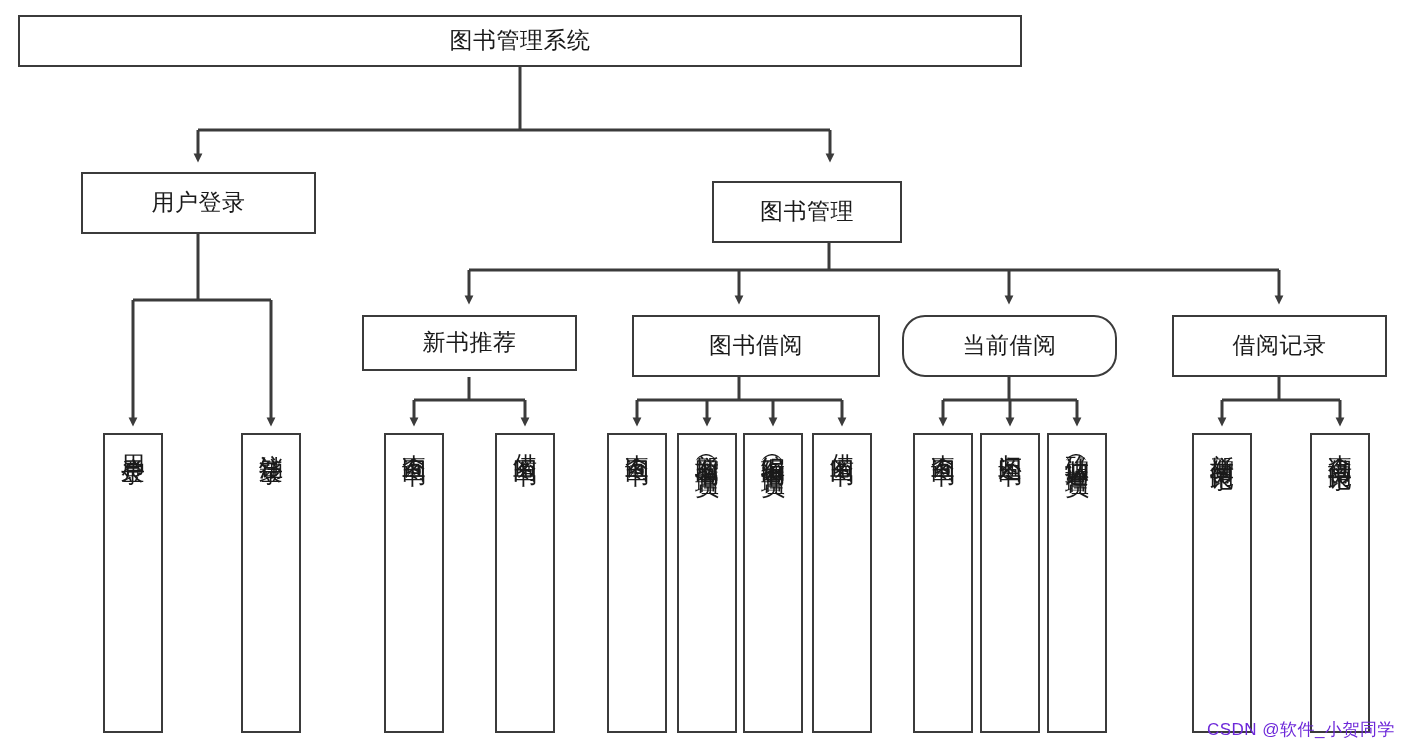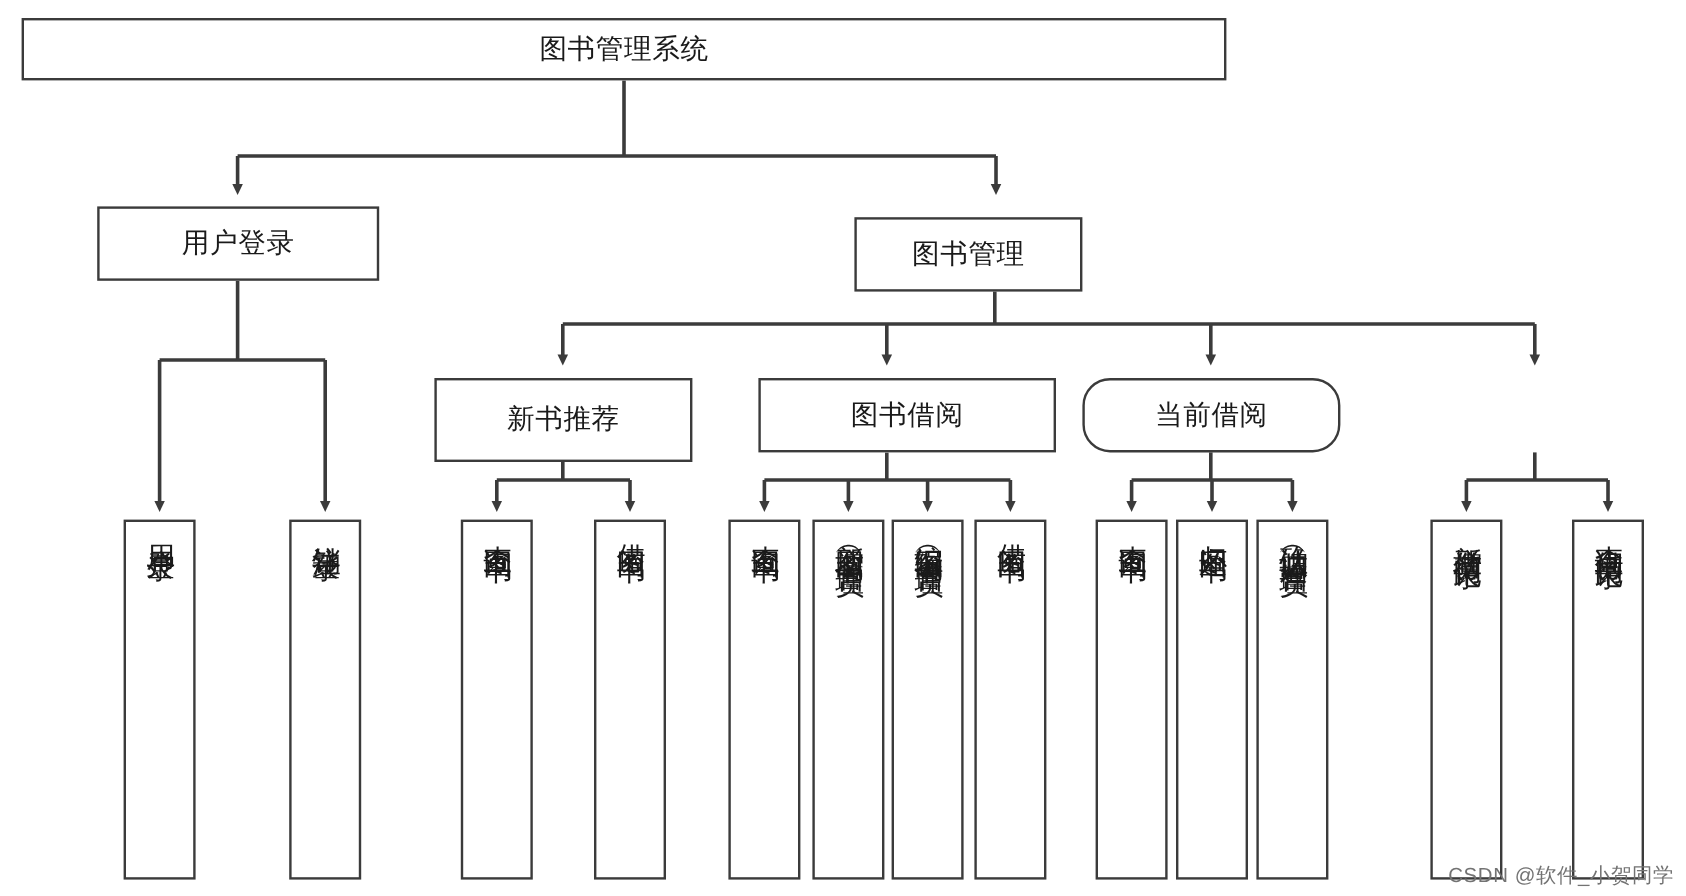--- a/index.html
+++ b/index.html
@@ -56,21 +56,21 @@
     font-size: 24px;
     letter-spacing: 3px;
     line-height: 1.0;
     white-space: nowrap;
   }
   .watermark {
     position: absolute;
     right: 10px;
     bottom: 6px;
     font-size: 17px;
-    color: #737373;
+    color: #6d28d9;
     letter-spacing: 0.5px;
     white-space: nowrap;
   }
 </style>
 </head>
 <body>
 
 <div id="canvas">
 
   <svg id="wires" viewBox="0 0 1405 747">
@@ -128,28 +128,31 @@
     <span class="lbl">图书管理系统</span>
   </div>
 
   <div class="node horiz" style="left:81px; top:172px; width:235px; height:62px;">
     <span class="lbl">用户登录</span>
   </div>
   <div class="node horiz" style="left:712px; top:168px; width:190px; height:62px;margin-top:13px;">
     <span class="lbl">图书管理</span>
   </div>
 
-  <div class="node horiz" style="left:362px; top:315px; width:215px; height:70px;">
+  <div class="node horiz" style="left:362px; top:315px; width:215px; height:56px;">
     <span class="lbl">新书推荐</span>
   </div>
   <div class="node horiz" style="left:632px; top:315px; width:248px; height:62px;">
     <span class="lbl">图书借阅</span>
   </div>
   <div class="node horiz" style="left:902px; top:315px; width:215px; height:62px;border-radius:23px;">
     <span class="lbl">当前借阅</span>
+  </div>
+  <div class="node horiz" style="left:1172px; top:315px; width:215px; height:62px;">
+    <span class="lbl">借阅记录</span>
   </div>
 
   <div class="node vert" style="left:103px; top:433px; width:60px; height:300px;">
     <span class="lbl">用户登录</span>
   </div>
   <div class="node vert" style="left:241px; top:433px; width:60px; height:300px;">
     <span class="lbl">注销登录</span>
   </div>
 
   <div class="node vert" style="left:384px; top:433px; width:60px; height:300px;">

